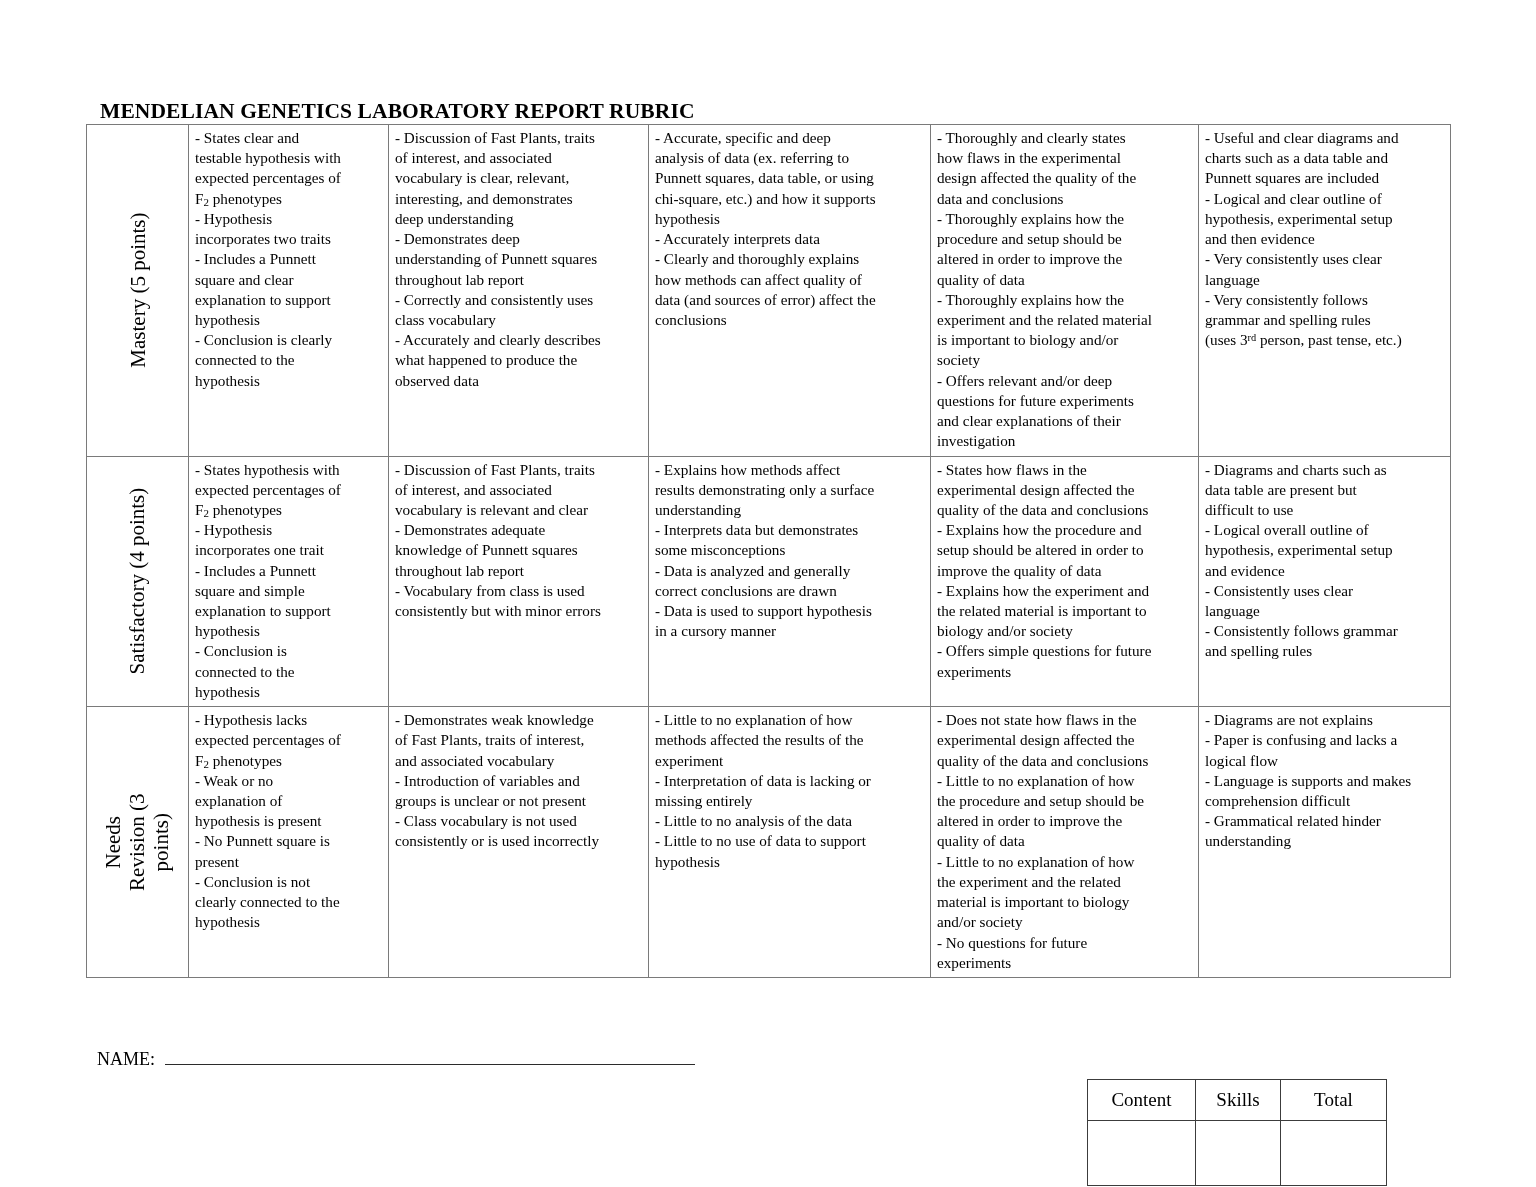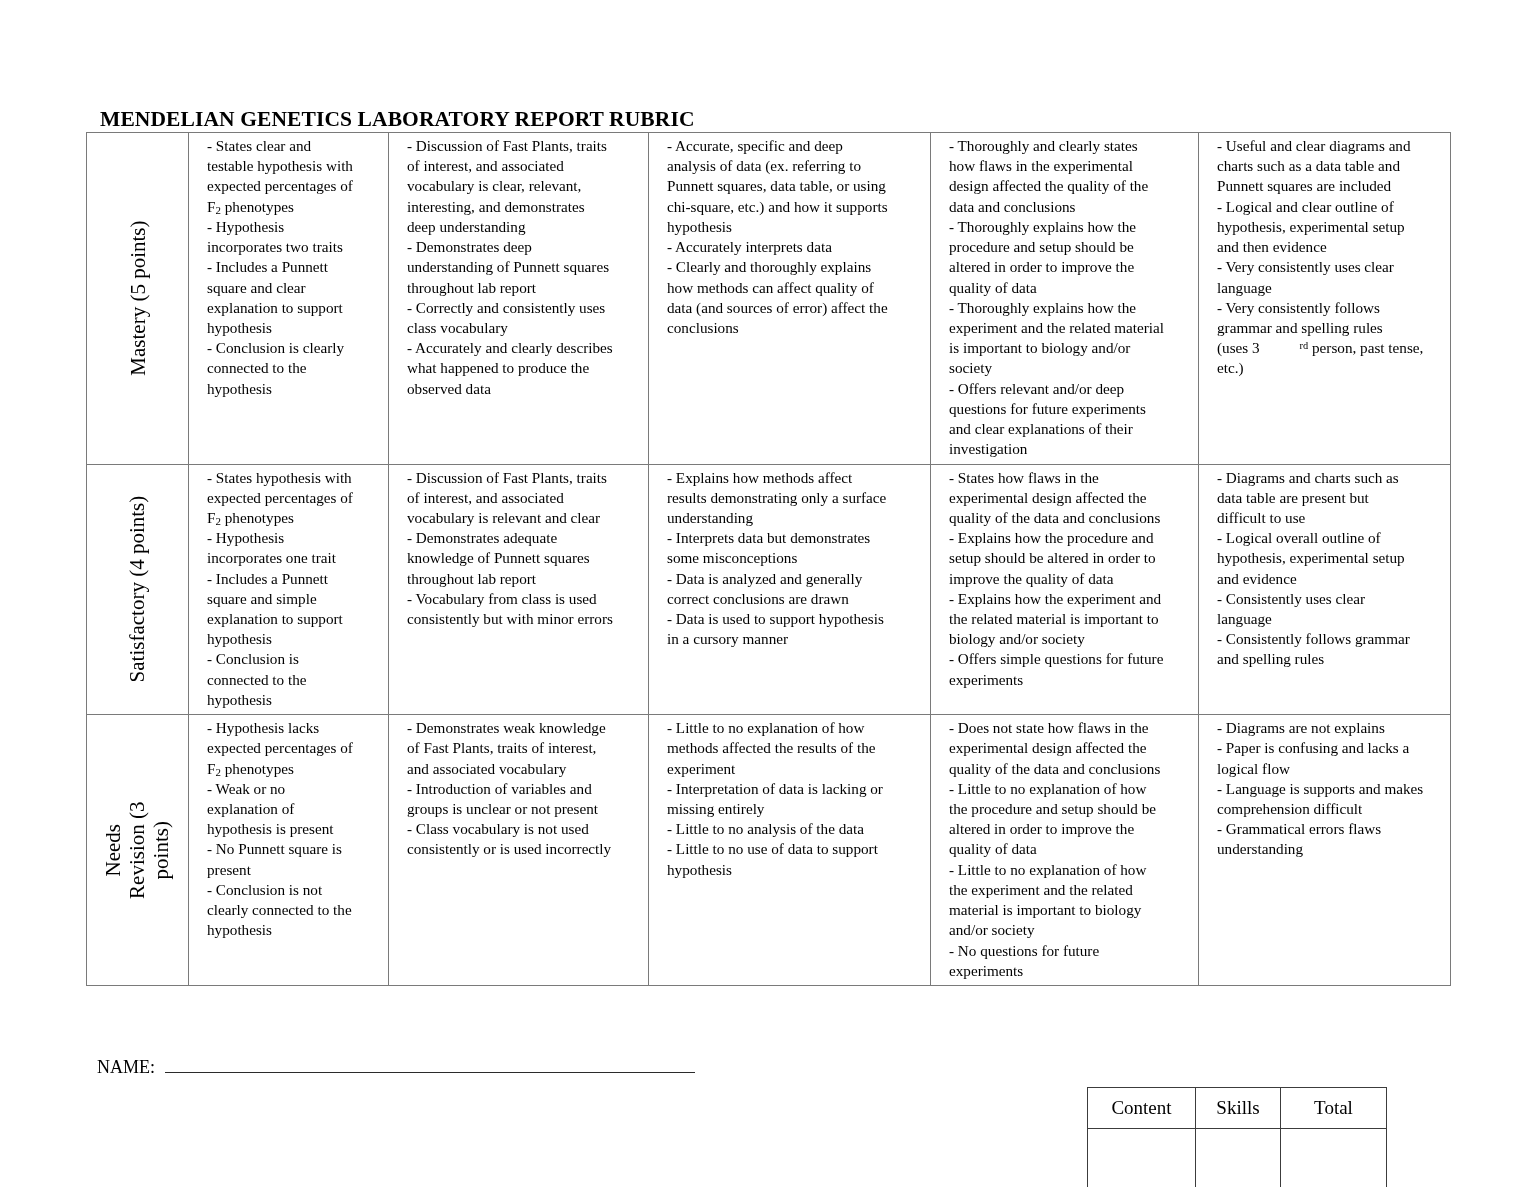--- a/index.html
+++ b/index.html
@@ -11,21 +11,21 @@
     width: 1536px;
     height: 1187px;
     font-family: "Liberation Serif", "DejaVu Serif", serif;
     color: #000000;
     position: relative;
     overflow: hidden;
   }
 
   .page {
     position: absolute;
-    left: 0; top: 9px;
+    left: 0; top: 1px;
     width: 1536px;
     height: 1046px;
   }
 
   .doc-title {
     position: absolute;
     left: 100px;
     top: 98px;
     font-size: 21.5px;
     font-weight: bold;
@@ -37,21 +37,21 @@
     position: absolute;
     left: 86px;
     top: 123px;
     width: 1364px;
     border-collapse: collapse;
     table-layout: fixed;
   }
   table.rubric td {
     border: 1.5px solid #7a7a7a;
     vertical-align: top;
-    padding: 3px 5px 4px 18px;
+    padding: 3px 5px 4px 6px;
     font-size: 15.2px;
     line-height: 1.33;
   }
 
   
   col.c-label { width: 102px; }
   col.c-pov   { width: 200px; }
   col.c-con   { width: 260px; }
   col.c-evi   { width: 282px; }
   col.c-ref   { width: 268px; }
@@ -89,21 +89,21 @@
     line-height: 1.15;
     text-align: center;
   }
   .rot.two-line { white-space: normal; width: 230px; }
 
   
   .cell-lines { margin: 0; }
   .cell-lines .ln { display: block; }
 
   sub { font-size: 0.72em; vertical-align: -0.22em; line-height: 0; }
-  sup { font-size: 0.68em; vertical-align: 0.42em; line-height: 0; margin-left: 40px; }
+  sup { font-size: 0.68em; vertical-align: 0.42em; line-height: 0; }
 
   
   tr.score td {
     height: 38px;
     font-size: 21px;
     vertical-align: middle;
     padding: 2px 5px 2px 8px;
   }
 
   
@@ -192,21 +192,21 @@
       <tr>
         <td class="rowlabel">
           <div class="rot-wrap">
               <div class="rot two-line"><span class="cell-lines"><span class="ln">Needs Revision (3</span><span class="ln">points)</span></span></div>
             </div>
         </td>
         <td><span class="cell-lines"><span class="ln">- Hypothesis lacks</span><span class="ln">expected percentages of</span><span class="ln">F<sub>2</sub> phenotypes</span><span class="ln">- Weak or no</span><span class="ln">explanation of</span><span class="ln">hypothesis is present</span><span class="ln">- No Punnett square is</span><span class="ln">present</span><span class="ln">- Conclusion is not</span><span class="ln">clearly connected to the</span><span class="ln">hypothesis</span></span></td>
         <td><span class="cell-lines"><span class="ln">- Demonstrates weak knowledge</span><span class="ln">of Fast Plants, traits of interest,</span><span class="ln">and associated vocabulary</span><span class="ln">- Introduction of variables and</span><span class="ln">groups is unclear or not present</span><span class="ln">- Class vocabulary is not used</span><span class="ln">consistently or is used incorrectly</span></span></td>
         <td><span class="cell-lines"><span class="ln">- Little to no explanation of how</span><span class="ln">methods affected the results of the</span><span class="ln">experiment</span><span class="ln">- Interpretation of data is lacking or</span><span class="ln">missing entirely</span><span class="ln">- Little to no analysis of the data</span><span class="ln">- Little to no use of data to support</span><span class="ln">hypothesis</span></span></td>
         <td><span class="cell-lines"><span class="ln">- Does not state how flaws in the</span><span class="ln">experimental design affected the</span><span class="ln">quality of the data and conclusions</span><span class="ln">- Little to no explanation of how</span><span class="ln">the procedure and setup should be</span><span class="ln">altered in order to improve the</span><span class="ln">quality of data</span><span class="ln">- Little to no explanation of how</span><span class="ln">the experiment and the related</span><span class="ln">material is important to biology</span><span class="ln">and/or society</span><span class="ln">- No questions for future</span><span class="ln">experiments</span></span></td>
-        <td><span class="cell-lines"><span class="ln">- Diagrams are not explains</span><span class="ln">- Paper is confusing and lacks a</span><span class="ln">logical flow</span><span class="ln">- Language is supports and makes</span><span class="ln">comprehension difficult</span><span class="ln">- Grammatical errors flaws</span><span class="ln">understanding</span></span></td>
+        <td><span class="cell-lines"><span class="ln">- Diagrams are not explains</span><span class="ln">- Paper is confusing and lacks a</span><span class="ln">logical flow</span><span class="ln">- Language is supports and makes</span><span class="ln">comprehension difficult</span><span class="ln">- Grammatical related hinder</span><span class="ln">understanding</span></span></td>
       </tr>
 
     </tbody>
   </table>
 
   <div class="name-row">
     <span class="name-label">NAME:</span><span class="name-blank"></span>
   </div>
 
   <table class="totalbox">

